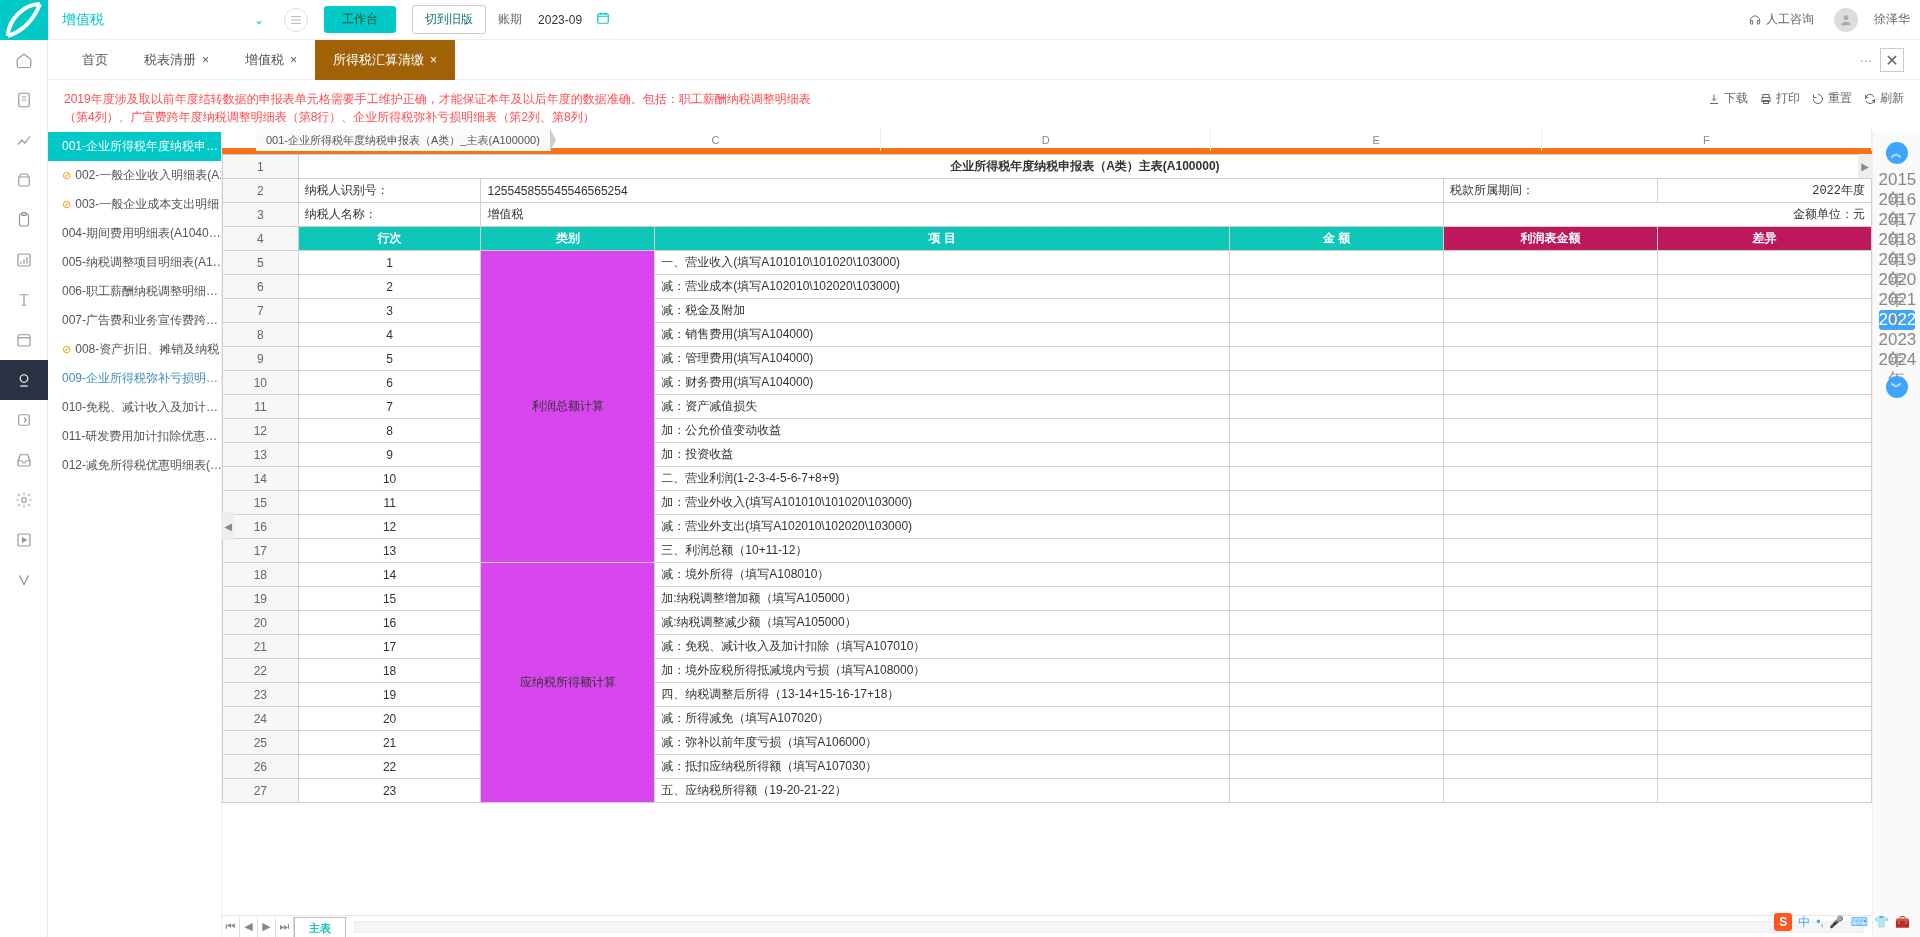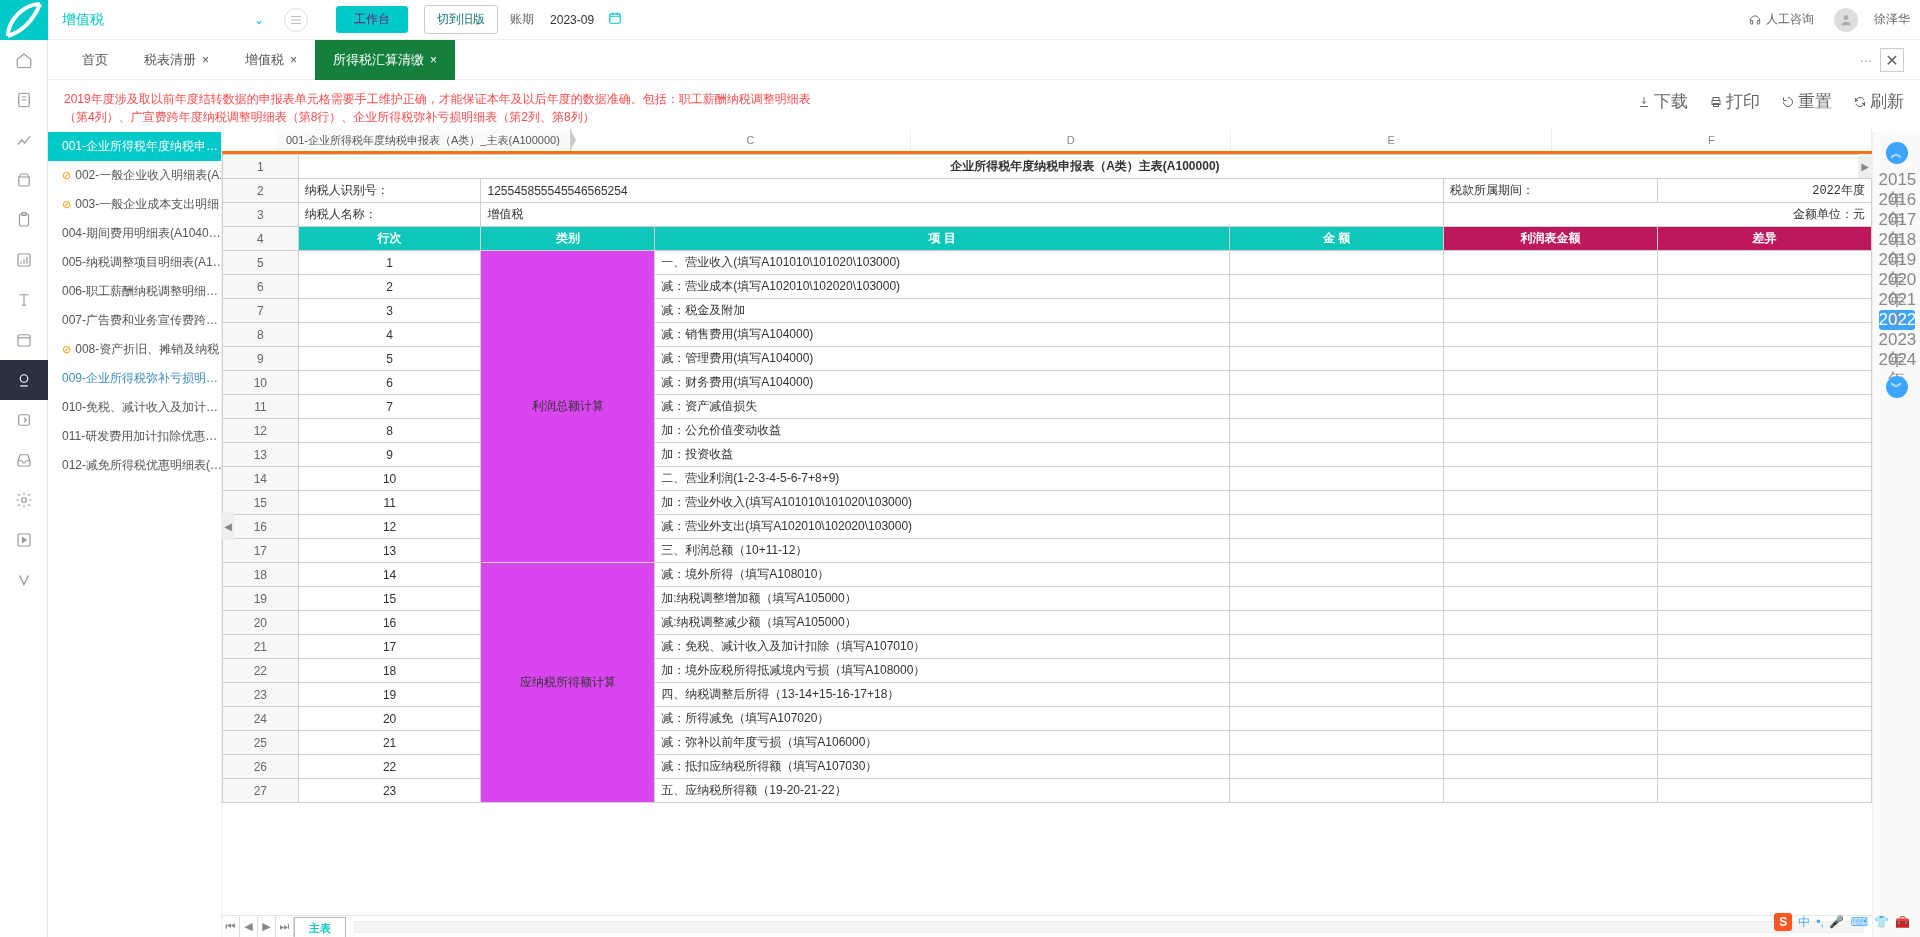--- a/index.html
+++ b/index.html
@@ -15,55 +15,55 @@
 .rail-item svg { width: 18px; height: 18px; }
 
 
 .main { flex: 1; display: flex; flex-direction: column; min-width: 0; }
 
 
 .topbar { height: 40px; background: #fff; border-bottom: 1px solid #eee; display: flex; align-items: center; padding: 0 10px; gap: 10px; }
 .company { color: #00c9c8; font-size: 14px; margin-left: 4px; }
 .chev { color: #00c9c8; margin-left: 140px; cursor: pointer; }
 .circle-btn { width: 24px; height: 24px; border: 1px solid #ddd; border-radius: 50%; display: flex; align-items: center; justify-content: center; color: #bbb; cursor: pointer; margin-left: 10px; }
-.btn-primary { background: #00c9c8; color: #701a75; border: none; border-radius: 3px; padding: 5px 18px; font-size: 12px; cursor: pointer; margin-left: 18px; }
+.btn-primary { background: #00c9c8; color: #14532d; border: none; border-radius: 3px; padding: 5px 18px; font-size: 12px; cursor: pointer; margin-left: 6px; }
 .btn-outline { background: #fff; color: #0f766e; border: 1px solid #ccc; border-radius: 3px; padding: 5px 12px; font-size: 12px; cursor: pointer; margin-left: 6px; }
 .period-label { color: #666; margin-left: 2px; }
 .period-val { color: #333; margin-left: 6px; }
 .cal-icon { color: #00c9c8; margin-left: 4px; cursor: pointer; }
 .spacer { flex: 1; }
 .top-link { color: #666; display: flex; align-items: center; gap: 4px; cursor: pointer; font-size: 12px; }
 .avatar { width: 24px; height: 24px; border-radius: 50%; background: #ddd; display: flex; align-items: center; justify-content: center; margin: 0 6px 0 10px; }
 .user-name { color: #666; }
 
 
 .tabs { height: 40px; background: #fff; border-bottom: 1px solid #eee; display: flex; align-items: center; padding: 0 16px; gap: 0; position: relative; }
 .tab { padding: 0 18px; height: 40px; line-height: 40px; color: #555; font-size: 13px; cursor: pointer; display: flex; align-items: center; gap: 6px; }
-.tab.active { background: #15803d; color: #fff; }
+.tab.active { background: #a16207; color: #fff; }
 .tab-close { font-size: 12px; cursor: pointer; }
 .tabs-close-all { position: absolute; right: 16px; top: 8px; width: 24px; height: 24px; display: flex; align-items: center; justify-content: center; border: 1px solid #ccc; color: #666; cursor: pointer; font-size: 16px; }
 .tabs-ellipsis { position: absolute; right: 48px; top: 14px; color: #999; cursor: pointer; }
 
 
 .notice-bar { display: flex; justify-content: space-between; align-items: flex-start; padding: 10px 16px 6px; }
 .notice { color: #ff4d4f; font-size: 12px; line-height: 18px; max-width: 760px; }
-.actions { display: flex; gap: 22px; color: #666; font-size: 17px; }
+.actions { display: flex; gap: 12px; color: #666; font-size: 12px; }
 .action { cursor: pointer; display: flex; align-items: center; gap: 4px; }
 
 
 .body { flex: 1; display: flex; min-height: 0; position: relative; }
 .tree { width: 174px; border-right: 1px solid #eee; overflow: hidden; position: relative; }
 .tree-item { padding: 6px 10px 6px 14px; font-size: 12px; color: #555; cursor: pointer; white-space: nowrap; overflow: hidden; text-overflow: ellipsis; display: flex; align-items: center; gap: 4px; }
 .tree-item.active { background: #00c9c8; color: #fff; }
 .tree-item.link span.lbl { color: #3c8dbc; }
 .warn { color: #ff9800; font-size: 11px; }
 .tree-collapse { position: absolute; right: -0px; top: 380px; width: 12px; height: 28px; background: #eee; display: flex; align-items: center; justify-content: center; cursor: pointer; font-size: 10px; color: #888; border-radius: 3px 0 0 3px; z-index: 5; }
 
 .sheet-wrap { flex: 1; display: flex; flex-direction: column; min-width: 0; position: relative; }
-.sheet-path { height: 22px; border-bottom: 3px solid #f97316; display: flex; align-items: flex-end; gap: 20px; }
+.sheet-path { height: 22px; border-bottom: 6px solid #f97316; display: flex; align-items: center; }
 .path-tab { border-right: 1px solid #ccc; padding: 0 10px; height: 22px; line-height: 22px; font-size: 11px; color: #555; background: #fafafa; position: relative; }
 .path-tab::after { content: ""; position: absolute; right: -6px; top: 0; width: 0; height: 0; border-top: 11px solid transparent; border-bottom: 11px solid transparent; border-left: 6px solid #ccc; }
 .col-letters { display: flex; flex: 1; }
 .col-letter { flex: 1; text-align: center; font-size: 11px; color: #888; border-right: 1px solid #eee; height: 22px; line-height: 22px; }
 .expand-handle { position: absolute; right: 0; top: 22px; width: 14px; height: 24px; background: #eee; color: #888; font-size: 10px; display: flex; align-items: center; justify-content: center; cursor: pointer; }
 
 .grid { flex: 1; overflow: auto; }
 table.spreadsheet { border-collapse: collapse; width: 100%; table-layout: fixed; }
 .spreadsheet td, .spreadsheet th { border: 1px solid #d0d0d0; padding: 3px 6px; font-size: 12px; height: 22px; }
 .rowhdr { width: 32px; background: #f7f7f7; text-align: center; font-size: 11px; color: #666; }

